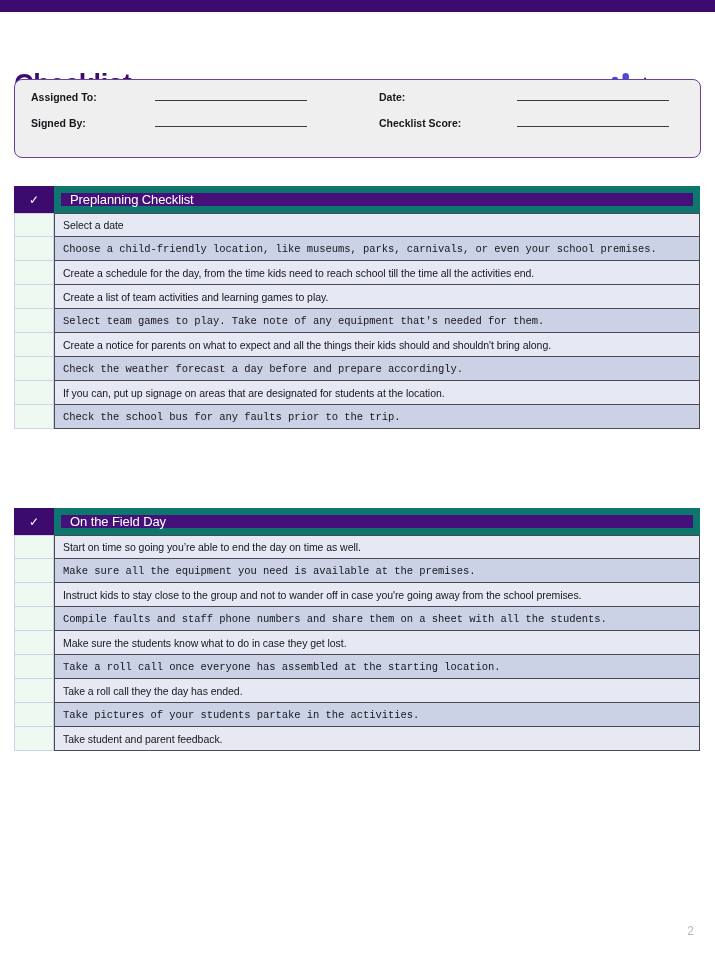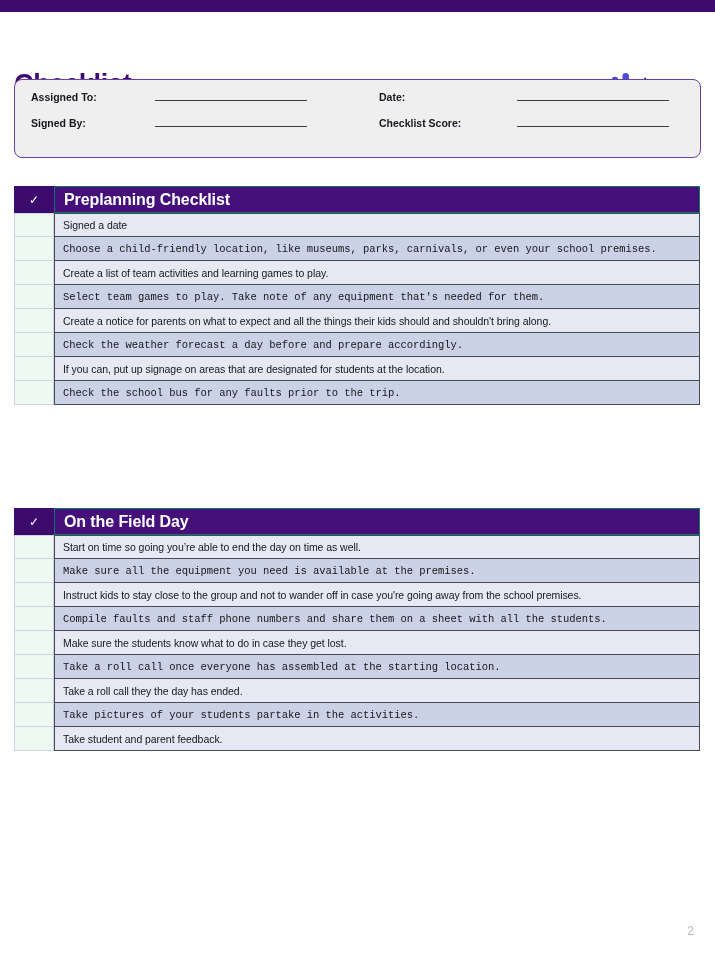--- a/index.html
+++ b/index.html
@@ -121,24 +121,24 @@
     background: #3d0b6e;
     border: 1px solid #3d0b6e;
     color: #ffffff;
     display: flex;
     align-items: center;
     justify-content: center;
     font-size: 12px;
   }
   .row.head .cell {
     background: #45107a;
-    border: 1px solid #0f766e;
+    border: 7px solid #0f766e;
     color: #ffffff;
-    font-size: 16px;
-    font-weight: bold;
+    font-size: 13px;
+    font-weight: normal;
     padding-left: 9px;
     letter-spacing: -0.1px;
   }
 
   
   .row.item { height: 24px; }
   .row.item .cb {
     background: #eefaf1;
     border: 1px solid #cfd3e6;
     border-top: none;
@@ -208,25 +208,29 @@
 </div>
 
 <div class="table t1">
   <div class="row head">
     <div class="cb">✓</div>
     <div class="cell">Preplanning Checklist</div>
   </div>
   <div id="t1-body">
       <div class="row item odd first">
         <div class="cb"></div>
-        <div class="cell">Signed a date</div>
+        <div class="cell">Select a date</div>
       </div>
       <div class="row item even">
         <div class="cb"></div>
         <div class="cell">Choose a child-friendly location, like museums, parks, carnivals, or even your school premises.</div>
+      </div>
+      <div class="row item odd">
+        <div class="cb"></div>
+        <div class="cell">Create a schedule for the day, from the time kids need to reach school till the time all the activities end.</div>
       </div>
       <div class="row item odd">
         <div class="cb"></div>
         <div class="cell">Create a list of team activities and learning games to play.</div>
       </div>
       <div class="row item even">
         <div class="cb"></div>
         <div class="cell">Select team games to play. Take note of any equipment that's needed for them.</div>
       </div>
       <div class="row item odd">

